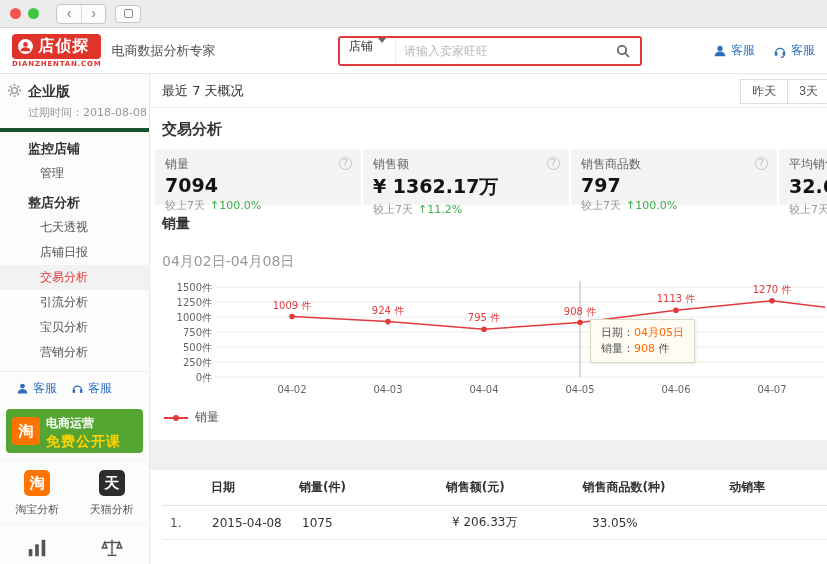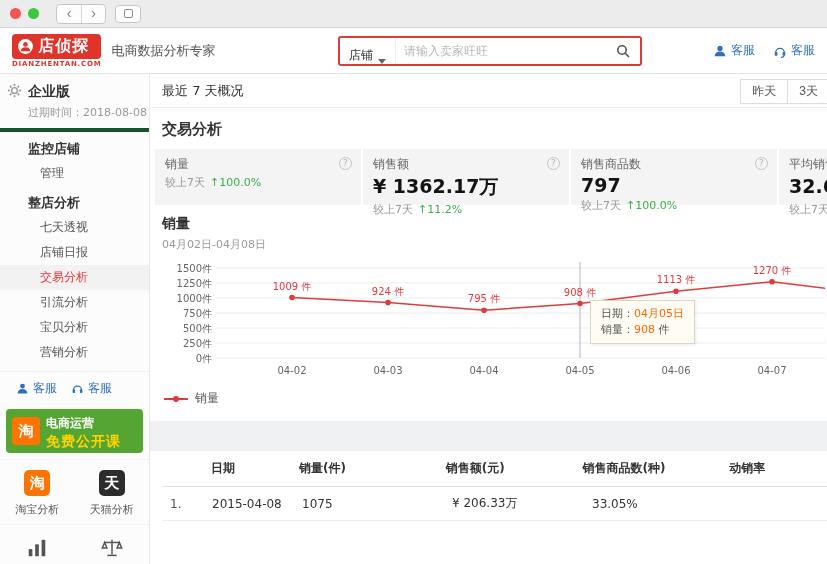--- a/index.html
+++ b/index.html
@@ -25,21 +25,21 @@
   .app-header{height:46px;background:#fff;border-bottom:1px solid #e5e5e5;
     display:flex;align-items:center;padding:0 12px;position:relative}
   .logo{display:flex;flex-direction:column;align-items:center;cursor:pointer}
   .logo-box{background:#e0342b;color:#fff;border-radius:4px;height:25px;display:flex;
     align-items:center;padding:0 12px 0 5px;font-weight:bold;font-size:16px;letter-spacing:1px}
   .logo-box svg{margin-right:4px}
   .logo-sub{color:#e0342b;font-size:7px;font-weight:bold;letter-spacing:.8px;margin-top:1px}
   .tagline{color:#555;font-size:13px;margin-left:10px}
   .search{position:absolute;left:338px;top:8px;width:304px;height:30px;border:2px solid #e4393c;
     border-radius:3px;display:flex;align-items:center;background:#fff}
-  .search-cat{height:100%;display:flex;align-items:flex-end;gap:5px;padding:0 9px;
+  .search-cat{height:100%;display:flex;align-items:flex-start;gap:5px;padding:0 9px;
     font-size:12px;color:#333;border-right:1px solid #eee;cursor:pointer}
   .caret{width:0;height:0;border-left:4px solid transparent;border-right:4px solid transparent;
     border-top:5px solid #666}
   .search input{flex:1;border:none;outline:none;font-size:12px;color:#333;padding:0 8px;min-width:0}
   .search input::placeholder{color:#b8b8b8}
   .search-btn{width:34px;height:100%;border:none;background:#fff;display:flex;
     align-items:center;justify-content:center;cursor:pointer}
   .services{margin-left:auto;display:flex;gap:18px}
   .service{display:flex;align-items:center;gap:4px;color:#2e6fc0;font-size:12px;cursor:pointer}
 
@@ -100,21 +100,21 @@
   .stat-label{font-size:12px;color:#666}
   .stat-help{position:absolute;right:9px;top:8px;width:13px;height:13px;border:1px solid #c4c4c4;
     border-radius:50%;color:#b5b5b5;font-size:9px;line-height:11px;text-align:center;cursor:pointer}
   .stat-value{font-size:19px;font-weight:bold;color:#141414;margin-top:1px}
   .stat-change{font-size:11px;color:#999;margin-top:2px}
   .stat-change .chg{color:#3dae49;margin-left:5px}
 
   
   .chart-sec{padding:10px 0 0 12px}
   .chart-title{font-size:14px;font-weight:bold;color:#333}
-  .chart-sub{font-size:11px;color:#999;margin-top:4px}
+  .chart-sub{font-size:14px;color:#999;margin-top:20px}
   .chart-wrap{position:relative;width:663px;height:128px;margin-top:4px}
   .tick,.xlabel{font-size:10px;fill:#666}
   .plabel{font-size:10px;fill:#e4393c}
   .tooltip{position:absolute;left:428px;top:44px;background:#fffdf3;border:1px solid #d8d8c2;
     padding:5px 10px;font-size:11px;color:#555;line-height:16px;white-space:nowrap;
     box-shadow:1px 1px 3px rgba(0,0,0,.08)}
   .tooltip .tv{color:#f60}
   .legend{display:flex;align-items:center;gap:7px;margin:6px 0 0 2px;font-size:12px;color:#555}
   .legend-line{width:24px;height:2px;background:#e4393c;position:relative}
   .legend-line::after{content:"";position:absolute;left:9px;top:-2px;width:6px;height:6px;
@@ -302,20 +302,21 @@
           <button class="range-tab">3天</button>
         </span>
       </div>
 
       <div class="section-title">交易分析</div>
 
       <div class="stats">
         <div class="stat">
           <div class="stat-label">销量</div>
           <div class="stat-help">?</div>
+          <div class="stat-value">7094</div>
           <div class="stat-change"><span>较上7天</span><span class="chg"><span>↑</span><span>100.0%</span></span></div>
         </div>
         <div class="stat">
           <div class="stat-label">销售额</div>
           <div class="stat-help">?</div>
           <div class="stat-value">¥ 1362.17万</div>
           <div class="stat-change"><span>较上7天</span><span class="chg"><span>↑</span><span>11.2%</span></span></div>
         </div>
         <div class="stat">
           <div class="stat-label">销售商品数</div>

